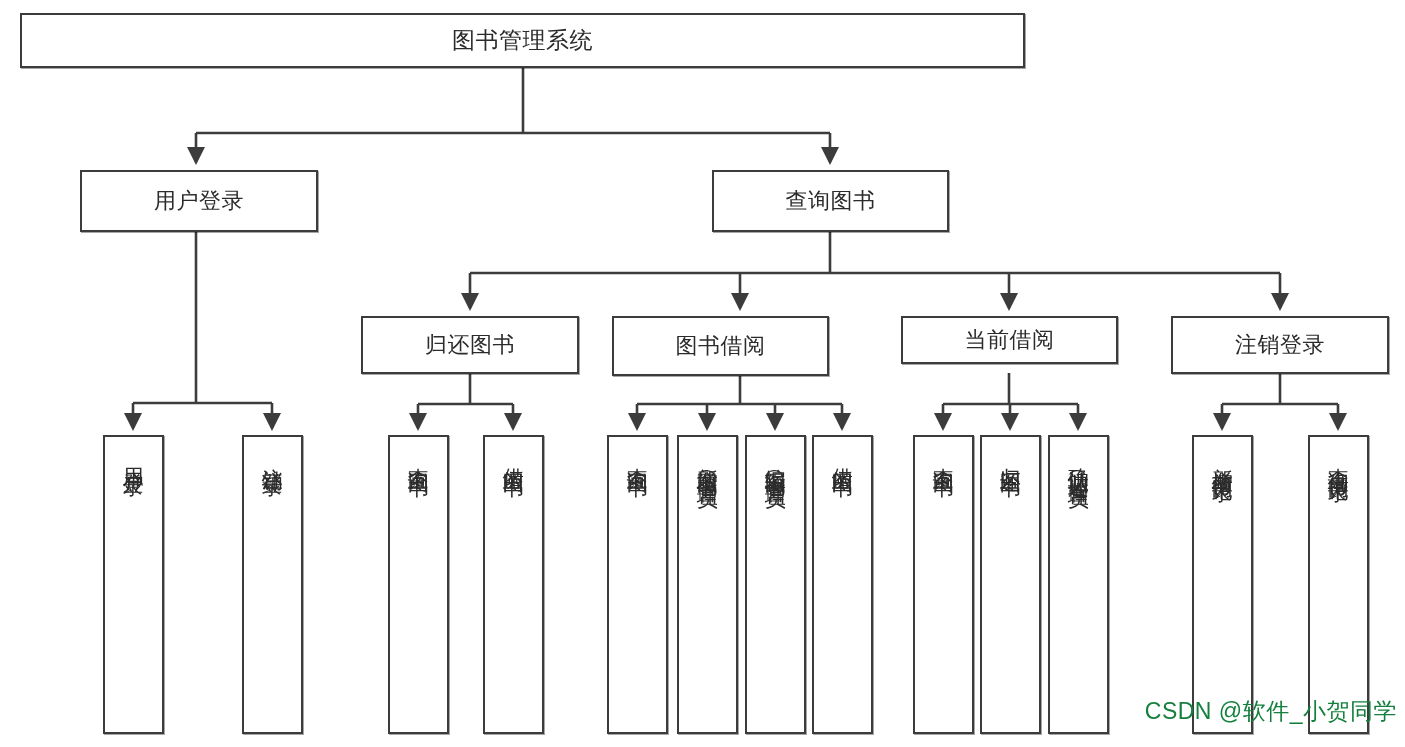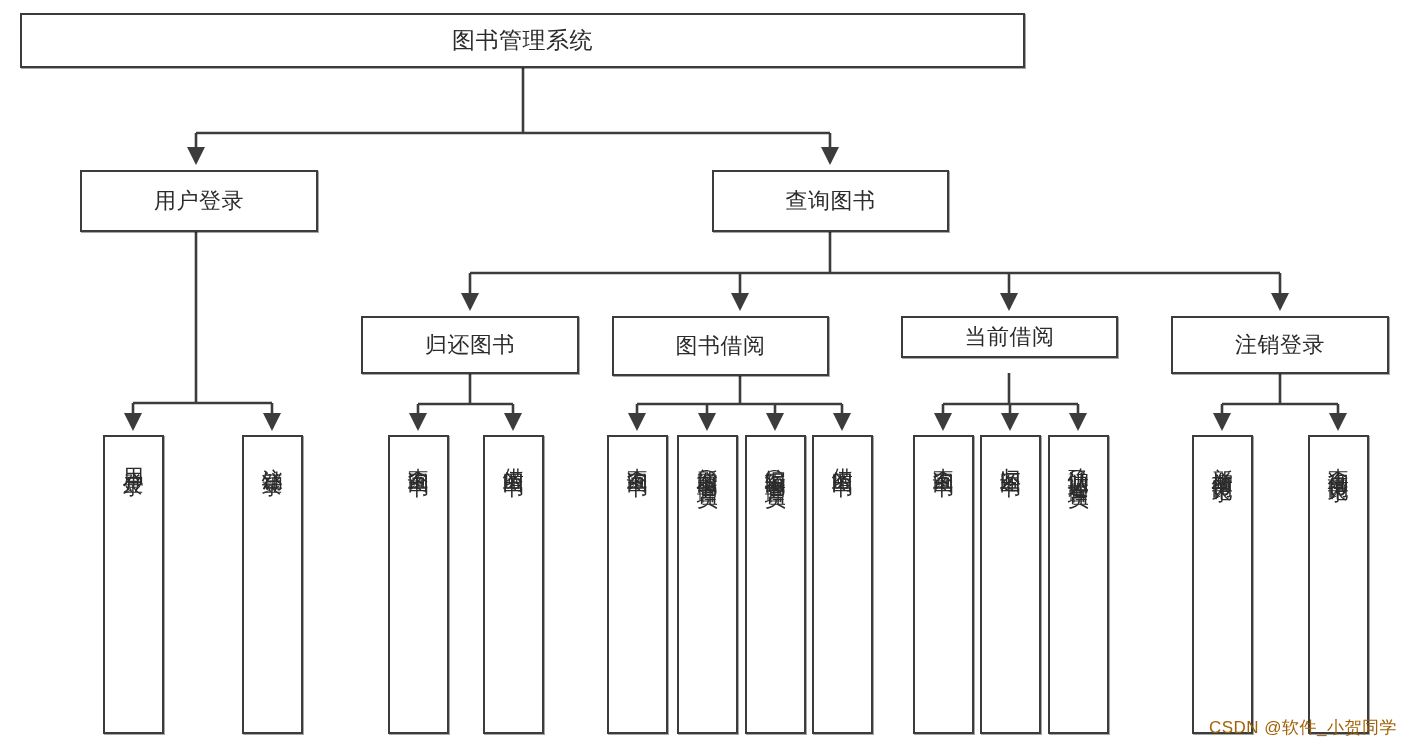--- a/index.html
+++ b/index.html
@@ -55,23 +55,23 @@
   .node.v .label {
     writing-mode: vertical-rl;
     text-orientation: upright;
     font-size: 21px;
     letter-spacing: 3px;
     white-space: nowrap;
   }
   .watermark {
     position: absolute;
     right: 8px;
-    bottom: 8px;
-    font-size: 17px;
-    color: #a16207;
+    bottom: 20px;
+    font-size: 23px;
+    color: #15803d;
     letter-spacing: 0.5px;
     white-space: nowrap;
     user-select: none;
   }
 </style>
 </head>
 <body>
 
 <div id="canvas">
 
@@ -135,21 +135,21 @@
   <div class="node h" style="left:712px; top:170px; width:237px; height:62px;">
     <span class="label">查询图书</span>
   </div>
 
   <div class="node h" style="left:361px; top:316px; width:218px; height:58px;">
     <span class="label">归还图书</span>
   </div>
   <div class="node h" style="left:612px; top:316px; width:217px; height:60px;">
     <span class="label">图书借阅</span>
   </div>
-  <div class="node h" style="left:901px; top:316px; width:217px; height:42px;">
+  <div class="node h" style="left:901px; top:316px; width:217px; height:48px;">
     <span class="label">当前借阅</span>
   </div>
   <div class="node h" style="left:1171px; top:316px; width:218px; height:58px;">
     <span class="label">注销登录</span>
   </div>
 
   <div class="node v" style="left:103px; top:435px; width:61px; height:299px;">
     <span class="label">用户登录</span>
   </div>
   <div class="node v" style="left:242px; top:435px; width:61px; height:299px;">

